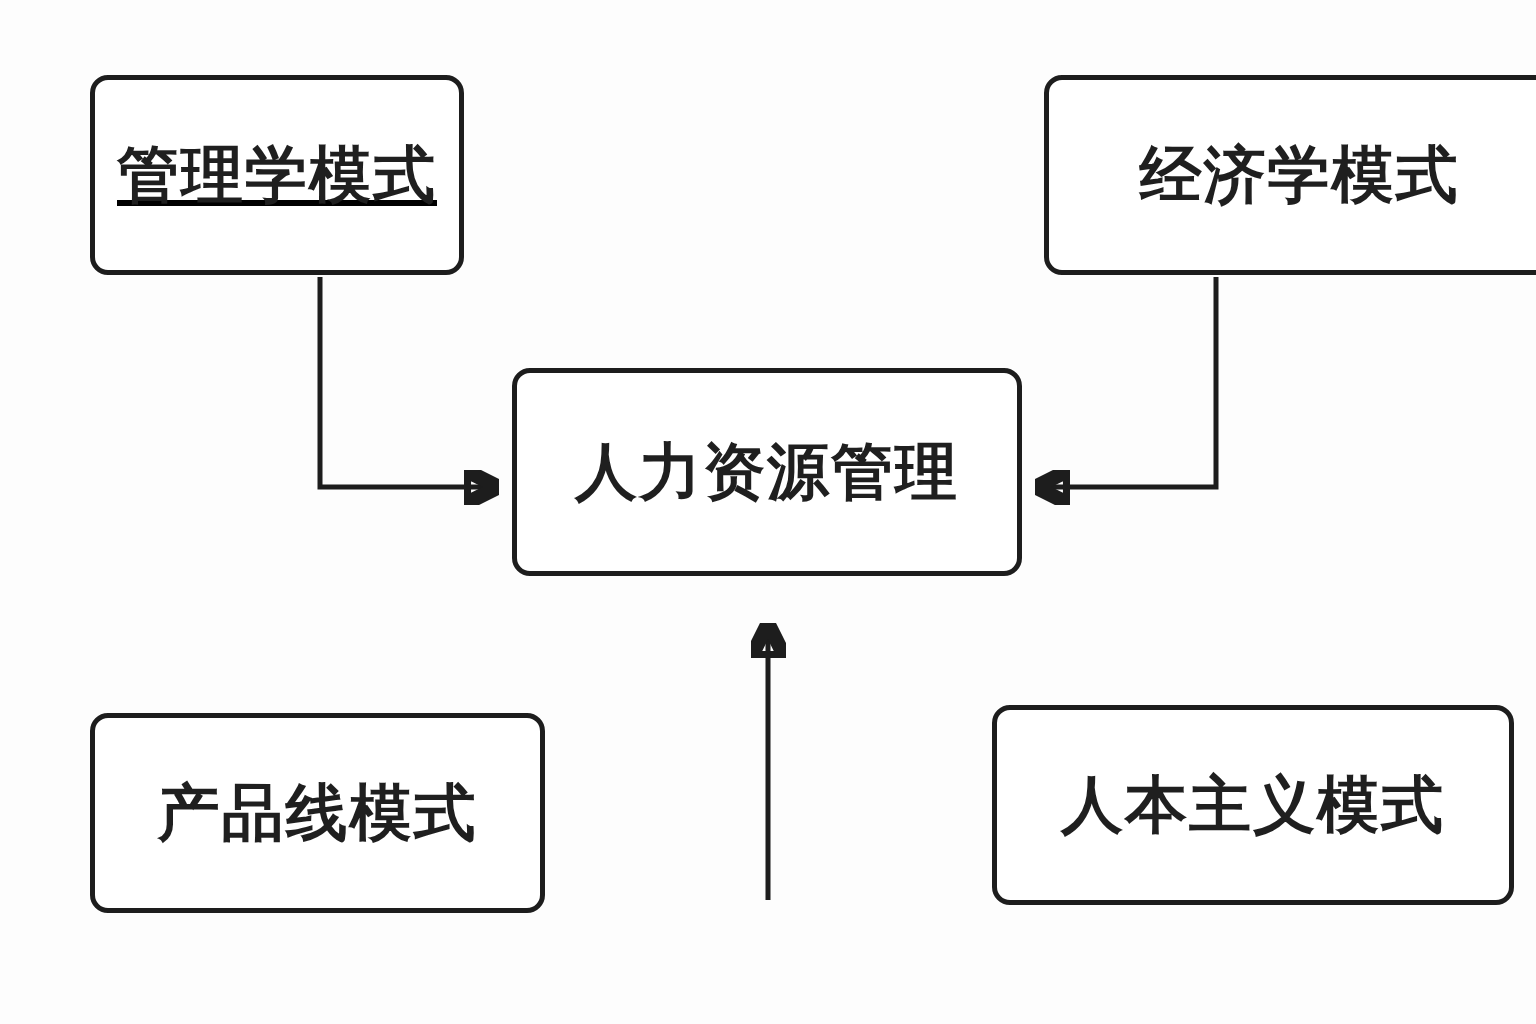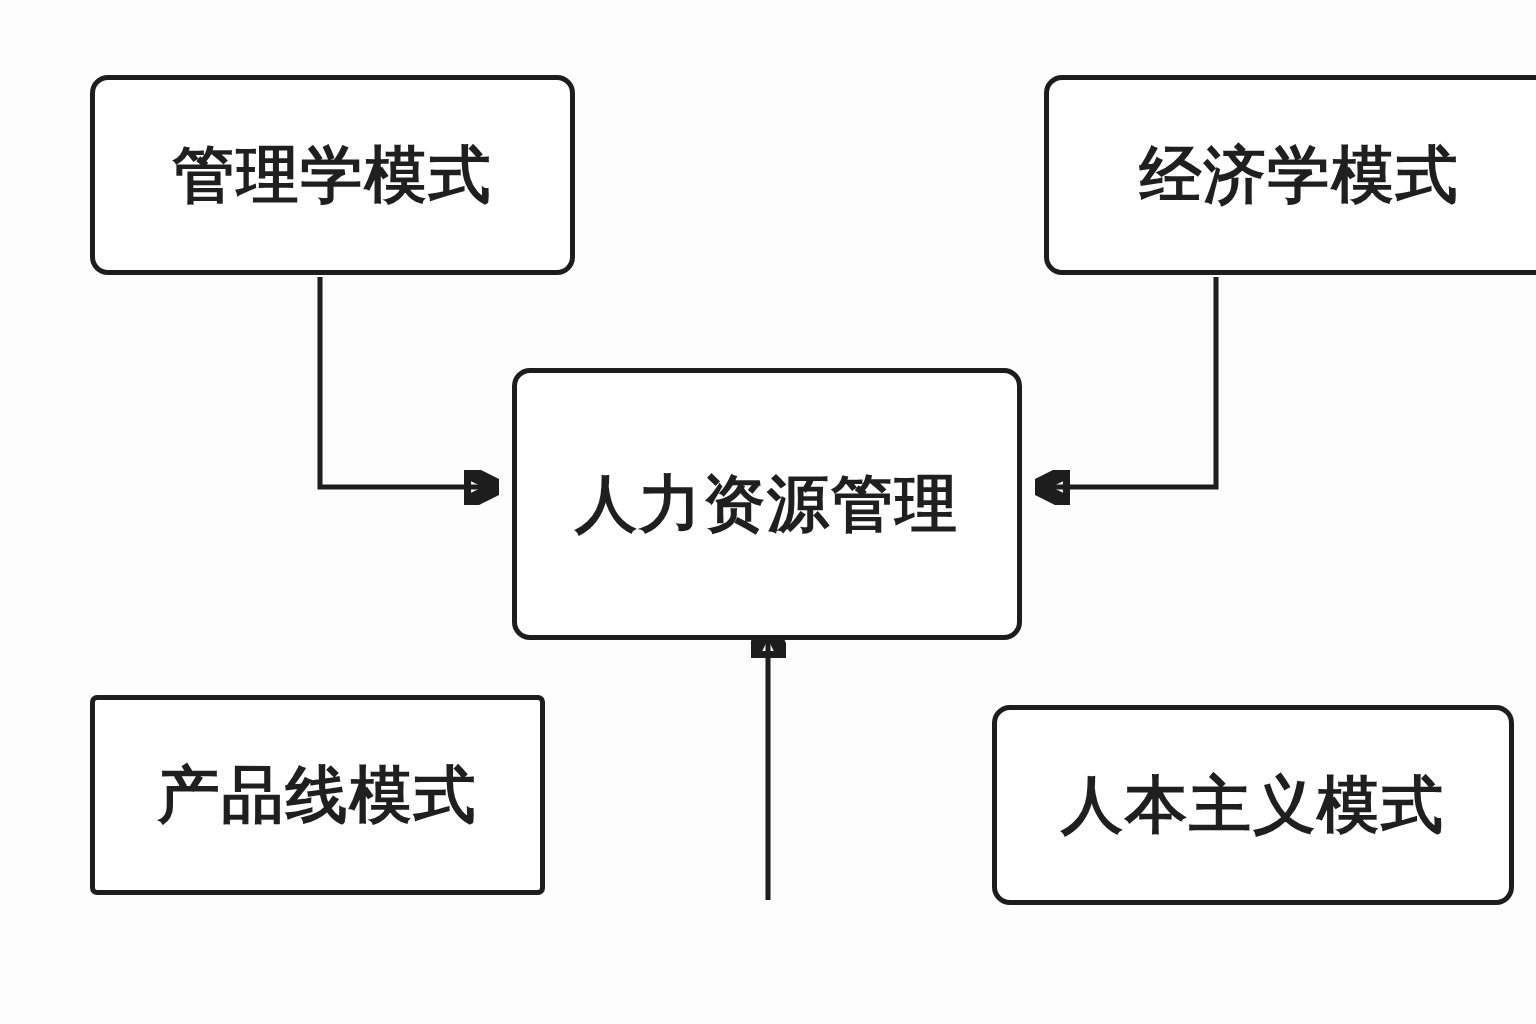--- a/index.html
+++ b/index.html
@@ -34,24 +34,24 @@
     box-sizing:border-box;
   }
   .node .label{
     font-size:62px;
     font-weight:700;
     color:#1f1f1f;
     letter-spacing:2px;
     line-height:1.25;
     padding:0 20px;
   }
-  #node-management{ left:90px;  top:75px;  width:485px; height:200px; }
+  #node-management{ left:90px;  top:75px;  width:374px; height:200px;text-decoration:underline; }
   #node-economics { left:1044px; top:75px;  width:511px; height:200px; }
-  #node-center    { left:512px; top:368px; width:510px; height:272px; }
-  #node-product   { left:90px;  top:695px; width:455px; height:200px;border-radius:7px; }
+  #node-center    { left:512px; top:368px; width:510px; height:208px; }
+  #node-product   { left:90px;  top:713px; width:455px; height:200px; }
   #node-humanist  { left:992px; top:705px; width:522px; height:200px; }
   svg.connectors{
     position:absolute;
     inset:0;
     width:1536px;
     height:1024px;
     pointer-events:none;
   }
   svg.connectors path, svg.connectors line{
     stroke:var(--stroke);

